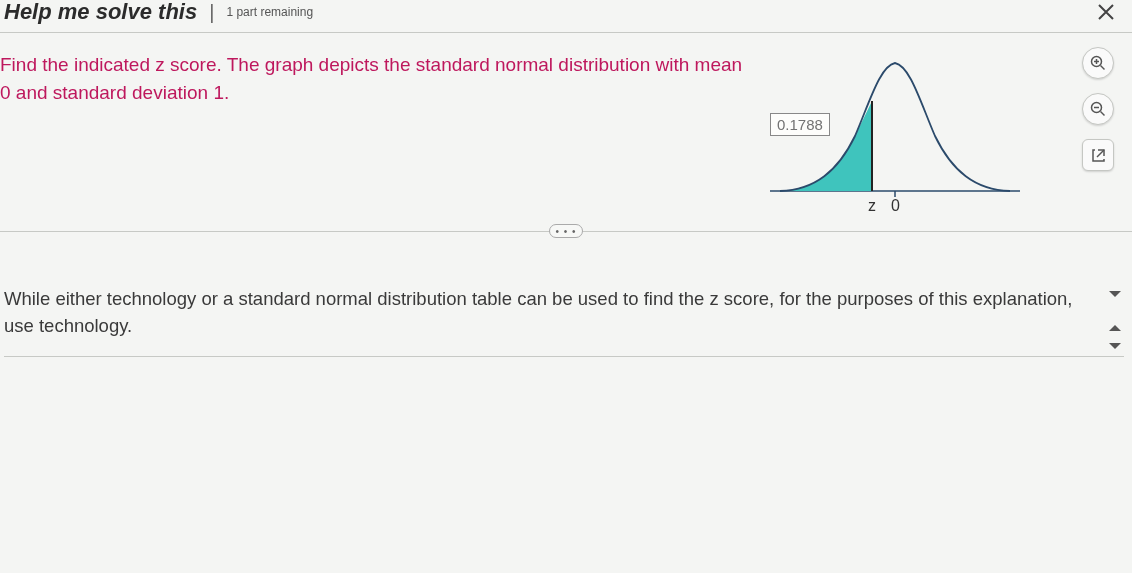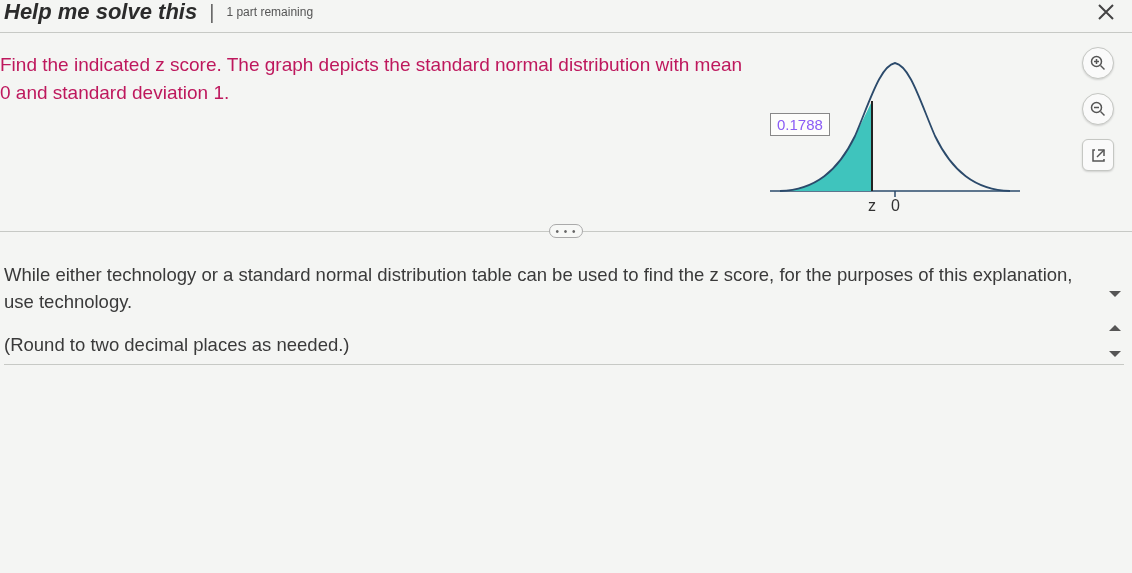--- a/index.html
+++ b/index.html
@@ -70,21 +70,21 @@
     }
     .graph-svg { width: 100%; height: 100%; }
     .area-label {
       position: absolute;
       top: 62px;
       left: 10px;
       background: #fdfdfb;
       border: 1px solid #888;
       padding: 2px 6px;
       font-size: 15px;
-      color: #8b5cf6;
+      color: #737373;
     }
     .tool-col {
       position: absolute;
       right: 18px;
       top: 14px;
       display: flex;
       flex-direction: column;
       gap: 14px;
     }
     .tool-btn {
@@ -121,20 +121,21 @@
     .help-area {
       padding: 16px 8px 10px 4px;
       position: relative;
     }
     .help-p {
       font-size: 18.5px;
       line-height: 1.45;
       color: #3a3a3a;
       margin-bottom: 16px;
       max-width: 1070px;
+      margin-top: 24px;
     }
     .answer-box {
       display: inline-block;
       width: 24px;
       height: 22px;
       border: 1px solid #666;
       background: #fdfdfb;
       vertical-align: middle;
       margin: 0 2px;
     }
@@ -235,21 +236,20 @@
   </div>
 
   <div class="scroll-arrow scroll-up">
     <svg width="14" height="10" viewBox="0 0 14 10">
         <path d="M1 8 L7 2 L13 8" fill="#555"></path>
       </svg>
   </div>
 
   <div class="help-area">
     <p class="help-p">While either technology or a standard normal distribution table can be used to find the z score, for the purposes of this explanation, use technology.</p>
-    <p class="help-p" style="margin-bottom:6px;">(Round to two decimal places as needed.)</p>
     <div class="bottom-border"></div>
 
     <div class="scroll-arrow scroll-down-h">
       <svg width="14" height="10" viewBox="0 0 14 10">
           <path d="M1 2 L7 8 L13 2" fill="#555"></path>
         </svg>
     </div>
   </div>
 
 </div>

